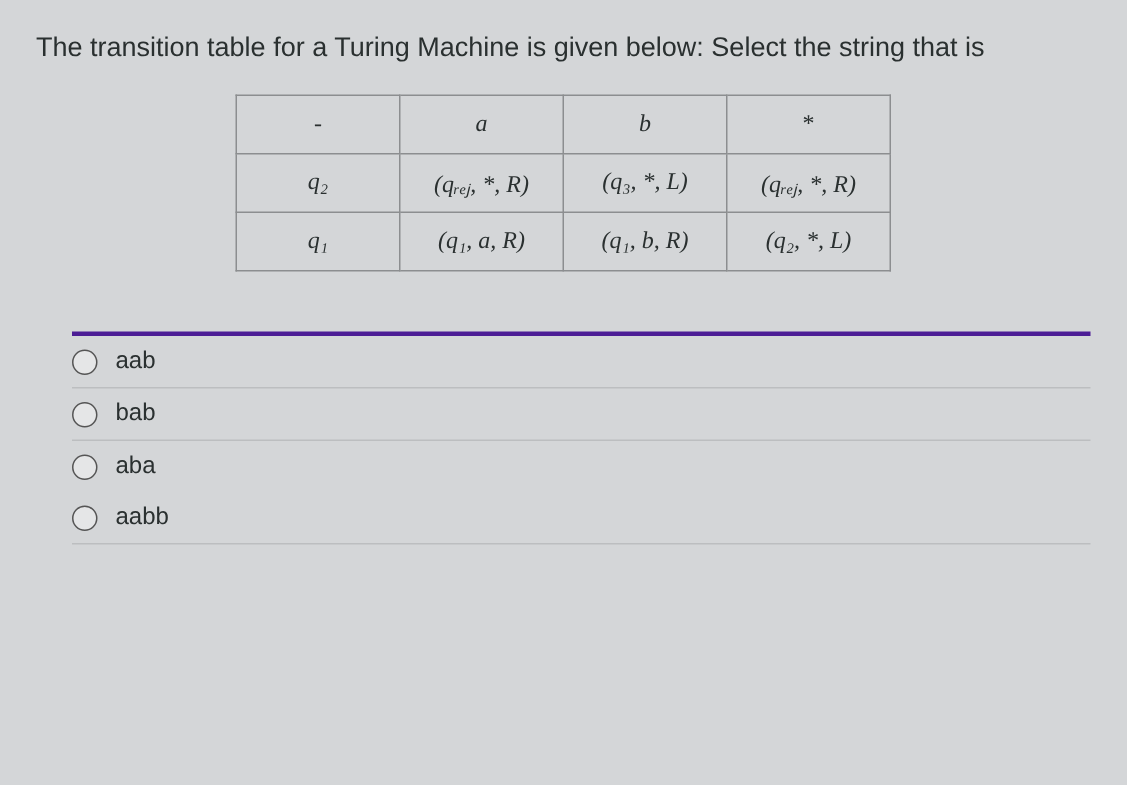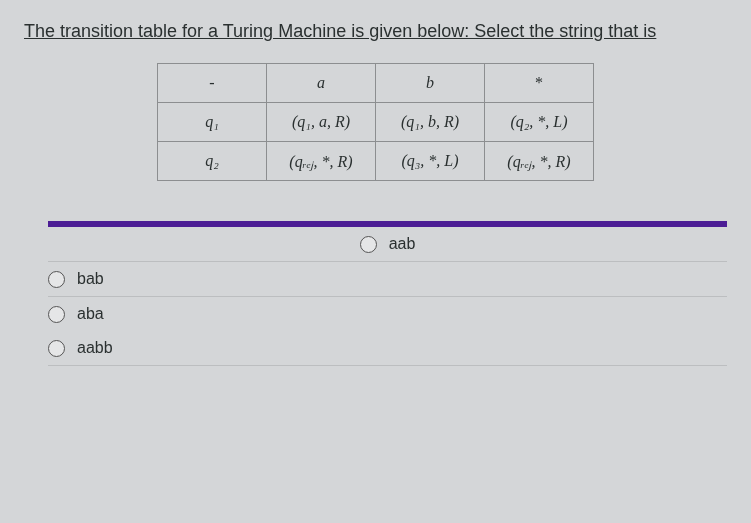--- a/index.html
+++ b/index.html
@@ -12,21 +12,20 @@
     color: #2a3030;
     overflow: hidden;
   }
   .page {
     padding: 18px 24px;
   }
   .question-text {
     font-size: 18px;
     line-height: 1.5;
     margin-bottom: 18px;
-    text-decoration: underline;
   }
   .table-wrap {
     display: flex;
     justify-content: center;
     margin-bottom: 40px;
   }
   table {
     border-collapse: collapse;
     background: #d4d6d8;
   }
@@ -50,22 +49,21 @@
     margin-left: 24px;
     margin-top: 30px;
   }
   .option-row {
     display: flex;
     align-items: center;
     border-bottom: 1px solid #bcbec0;
     padding: 8px 0;
   }
   .option-row:first-child {
-    border-top: 6px solid #4c1d95;
-    justify-content: center;
+    border-top: 3px solid #4c1d95;
   }
   .radio {
     width: 15px;
     height: 15px;
     border: 1.5px solid #555;
     border-radius: 50%;
     margin-right: 12px;
     background: #e5e6e7;
     flex-shrink: 0;
   }
@@ -84,30 +82,30 @@
   <div class="table-wrap">
     <table>
       <tbody>
           <tr>
         <th class="corner">-</th>
         <th>a</th>
         <th>b</th>
         <th class="corner">*</th>
       </tr>
       <tr>
+        <td>q₂</td>
+        <td>(qᵣₑⱼ, *, R)</td>
+        <td>(q₃, *, L)</td>
+        <td>(qᵣₑⱼ, *, R)</td>
+      </tr>
+      <tr>
         <td>q₁</td>
         <td>(q₁, a, R)</td>
         <td>(q₁, b, R)</td>
         <td>(q₂, *, L)</td>
-      </tr>
-      <tr>
-        <td>q₂</td>
-        <td>(qᵣₑⱼ, *, R)</td>
-        <td>(q₃, *, L)</td>
-        <td>(qᵣₑⱼ, *, R)</td>
       </tr>
     </tbody>
       </table>
   </div>
 
   <div class="options">
     <div class="option-row">
       <div class="radio"></div>
       <span class="opt-label">aab</span>
     </div>

